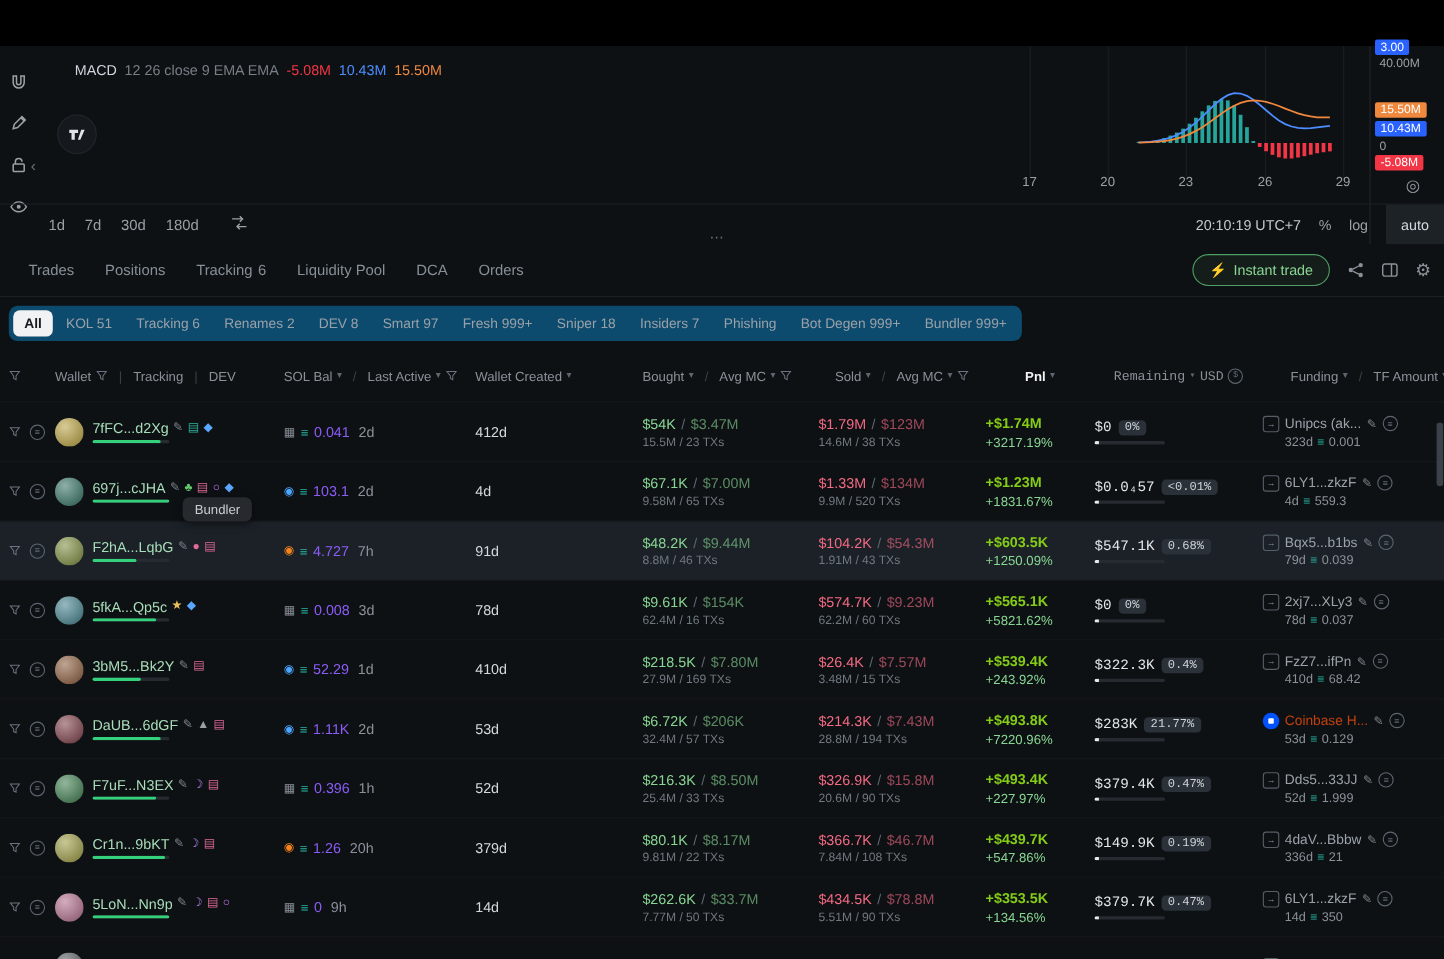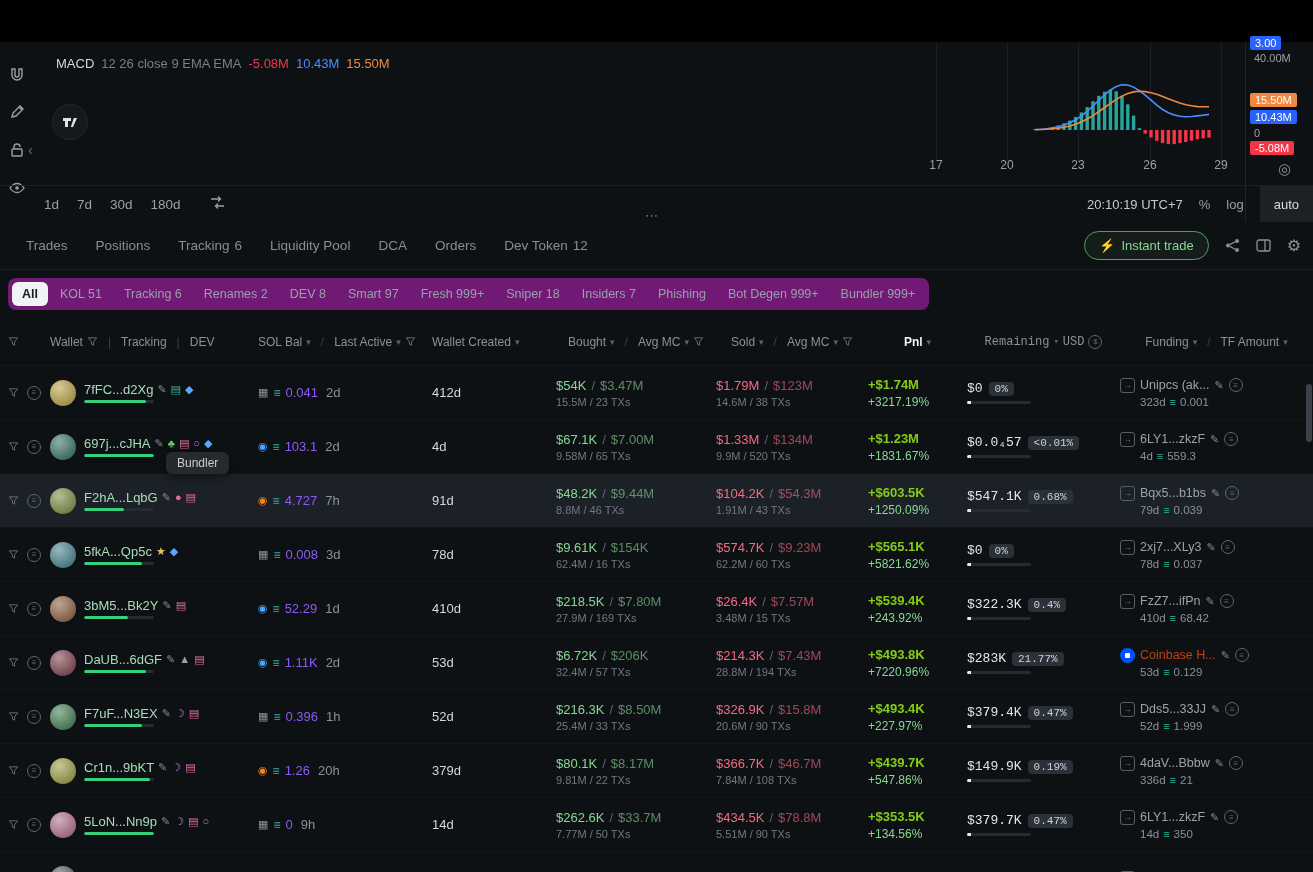--- a/index.html
+++ b/index.html
@@ -8,21 +8,21 @@
        font-family:"Liberation Sans","DejaVu Sans",sans-serif;color:#dfe3e6;font-size:13px;}
   .titlebar{position:absolute;left:0;top:0;width:100%;height:42px;background:#000;}
 
   
   .chart{position:absolute;left:0;top:42px;width:100%;height:180px;background:#0e1114;}
   .gridline{position:absolute;top:0;width:1px;height:120px;background:#1a1f24;}
   .xtick{position:absolute;top:116px;width:40px;margin-left:-20px;text-align:center;color:#9aa0a6;font-size:12px;}
   .tools{position:absolute;left:4px;top:24px;width:26px;display:flex;flex-direction:column;gap:22px;align-items:center;}
   .tools svg{display:block;}
   .collapse{position:absolute;left:28px;top:100px;color:#6b7280;font-size:14px;}
-  .legend{position:absolute;left:56px;top:14px;font-size:13px;color:#d1d4dc;display:flex;gap:7px;align-items:center;}
+  .legend{position:absolute;left:68px;top:14px;font-size:13px;color:#d1d4dc;display:flex;gap:7px;align-items:center;}
   .legend .params{color:#787f86;}
   .v-hist{color:#f23645;} .v-macd{color:#4c8dff;} .v-sig{color:#f0883e;}
   .tvlogo{position:absolute;left:52px;top:62px;width:36px;height:36px;border-radius:50%;background:#15181d;
           border:1px solid #23272e;display:flex;align-items:center;justify-content:center;}
   #macd-svg{position:absolute;left:885px;top:0;}
   .scale-div{position:absolute;left:1245px;top:0;width:1px;height:180px;background:#20252b;}
   .scale{position:absolute;left:1248px;top:0;width:62px;font-size:11px;z-index:5;}
   .sbadge{position:absolute;left:2px;padding:1px 5px;border-radius:2px;color:#fff;font-size:11px;}
   .stext{position:absolute;left:6px;color:#9aa0a6;}
   .scam{position:absolute;left:30px;color:#8a9199;font-size:15px;}
@@ -47,40 +47,40 @@
   .tab.active::after{content:"";position:absolute;left:14px;right:14px;bottom:0;height:2px;background:#f2f4f6;}
   .tab .caret{font-size:11px;color:#868f97;border:1px solid #2a3036;border-radius:50%;width:14px;height:14px;
               display:flex;align-items:center;justify-content:center;font-weight:normal;}
   .tabs-actions{position:absolute;right:12px;top:0;height:100%;display:flex;align-items:center;gap:16px;}
   .instant-btn{display:flex;align-items:center;gap:6px;border:1px solid #4f9e63;color:#88d693;background:rgba(136,214,147,.06);
                border-radius:15px;height:29px;padding:0 14px;font-size:13px;cursor:pointer;}
   .tabico{color:#8a9199;font-size:16px;cursor:pointer;display:flex;align-items:center;}
 
   
   .chipsrow{position:absolute;left:0;top:270px;width:100%;height:48px;display:flex;align-items:center;padding-left:8px;}
-  .chips-panel{display:flex;align-items:center;background:#701a75;border-radius:8px;padding:4px;gap:2px;justify-content:space-between;}
+  .chips-panel{display:flex;align-items:center;background:#0c4a6e;border-radius:8px;padding:4px;gap:2px;justify-content:space-between;}
   .chip{padding:5px 10px;border-radius:6px;color:#99a1a8;font-size:12.5px;cursor:pointer;white-space:nowrap;}
   .chip.active{background:#f1f2f3;color:#15181d;font-weight:bold;}
 
   
   .thead{position:absolute;left:0;top:318px;width:100%;height:48px;display:flex;align-items:center;
          color:#8a9199;font-size:12px;border-bottom:1px solid #15181c;}
   .thead .hcell{display:flex;align-items:center;gap:4px;}
   .caret-s{color:#5c6670;font-size:9px;}
   .hdiv{color:#3a4046;margin:0 6px;}
   .funnel{flex:none;}
   .ico-circle{width:14px;height:14px;border:1px solid #5c6670;border-radius:50%;display:inline-flex;
               align-items:center;justify-content:center;color:#5c6670;font-size:8px;flex:none;}
 
   .c{flex:none;display:flex;}
   .w-icons{width:50px;padding-left:8px;gap:8px;align-items:center;}
   .w-wallet{width:208px;align-items:center;gap:8px;}
   .w-sol{width:174px;align-items:center;gap:5px;}
   .w-created{width:124px;align-items:center;}
-  .w-bought{width:160px;flex-direction:column;justify-content:center;gap:3px;}
+  .w-bought{width:160px;flex-direction:column;gap:3px;margin-left:28px;}
   .w-sold{width:152px;flex-direction:column;justify-content:center;gap:3px;}
   .w-pnl{width:99px;flex-direction:column;justify-content:center;gap:3px;}
   .w-rem{width:153px;flex-direction:column;justify-content:center;gap:5px;font-family:Liberation Mono, monospace;}
   .w-fund{width:193px;flex-direction:column;justify-content:center;gap:3px;}
 
   .rows{position:absolute;left:0;top:366px;width:100%;}
   .row{display:flex;height:54px;align-items:center;border-bottom:1px solid #14171b;}
   .row.hl{background:#1b2127;}
   .avatar{width:26px;height:26px;border-radius:50%;flex:none;
           background:radial-gradient(circle at 35% 30%,rgba(255,255,255,.45),rgba(0,0,0,.25)),#777;}
@@ -266,24 +266,20 @@
         </div>
         <div class="tab">
           <span>Liquidity Pool</span>
         </div>
         <div class="tab">
           <span>DCA</span>
         </div>
         <div class="tab">
           <span>Orders</span>
         </div>
-        <div class="tab">
-          <span>Dev Token</span>
-          <span class="cnt">12</span>
-        </div>
       </span>
     <div class="tabs-actions">
       <button class="instant-btn">
         <span>⚡</span>
         <span>Instant trade</span>
       </button>
       <span class="tabico">
           <svg width="15" height="15" viewBox="0 0 15 15">
             <circle cx="3" cy="7.5" r="2" fill="#8a9199"></circle>
             <circle cx="12" cy="3" r="2" fill="#8a9199"></circle>

